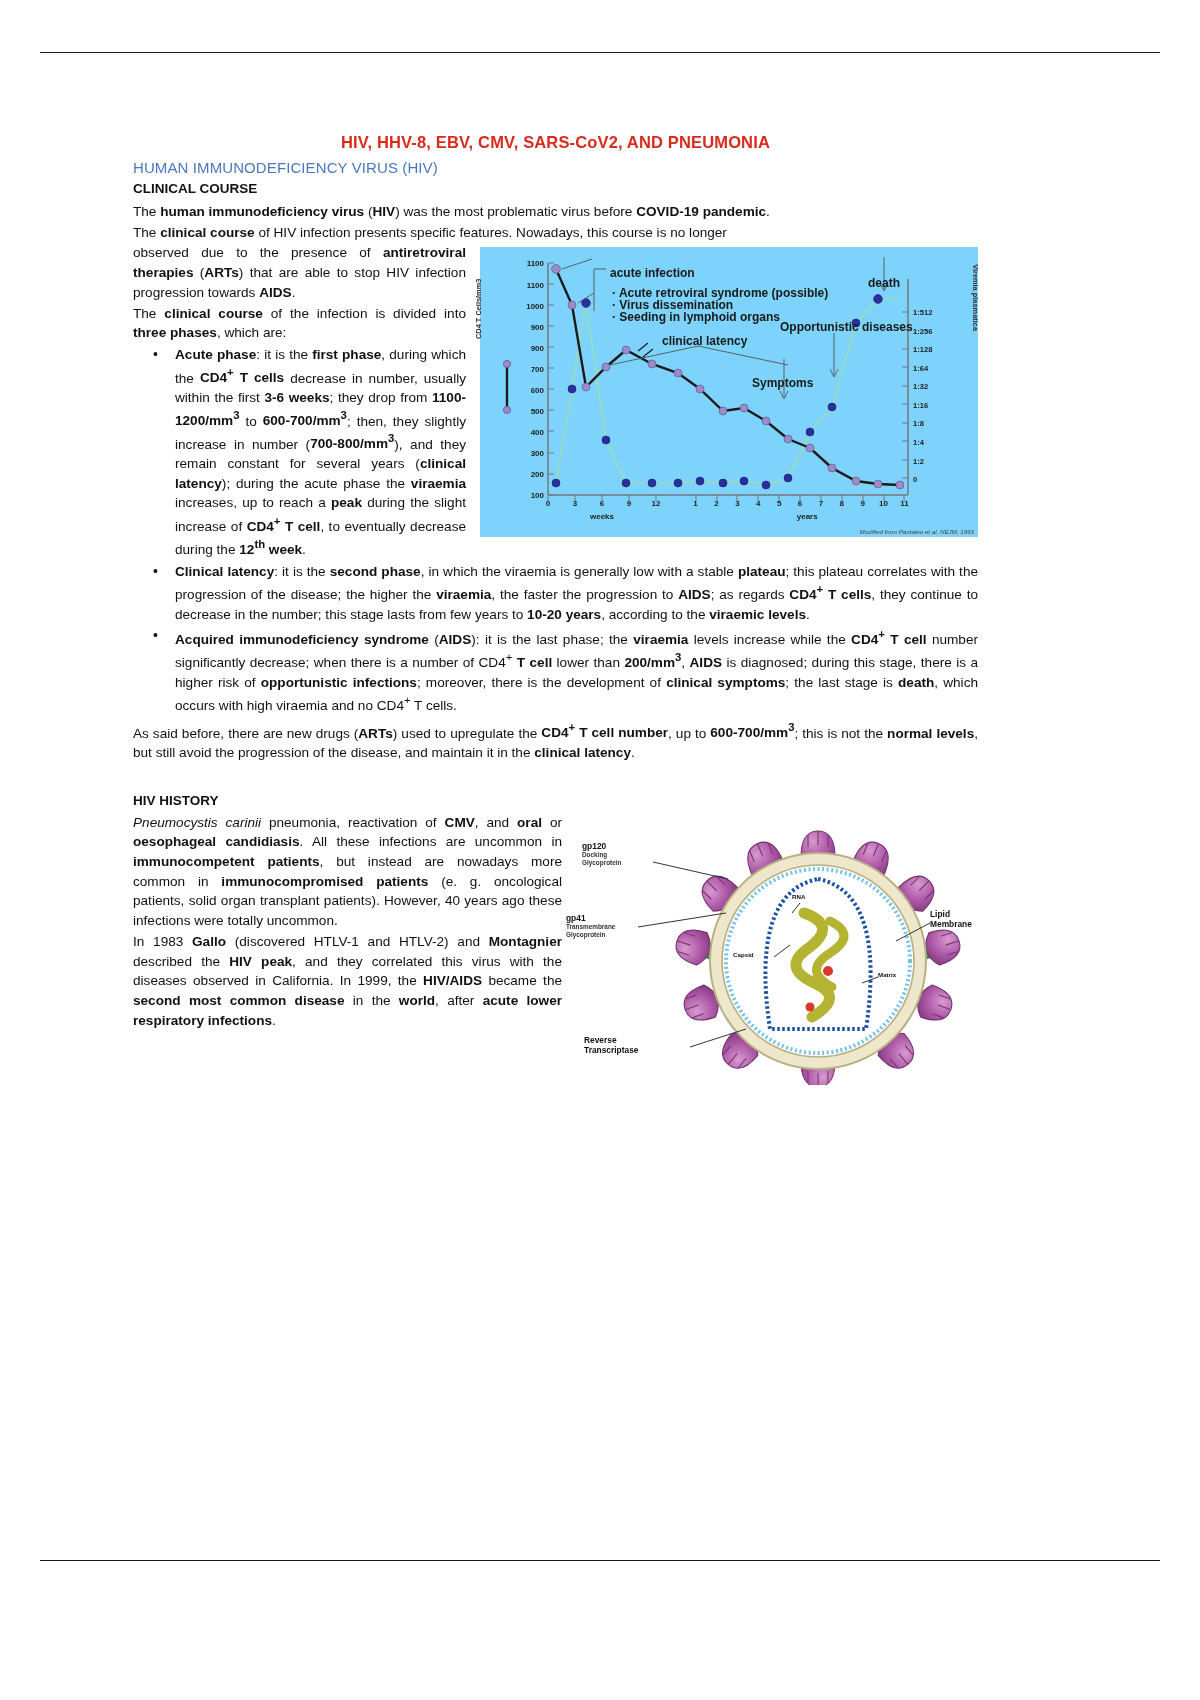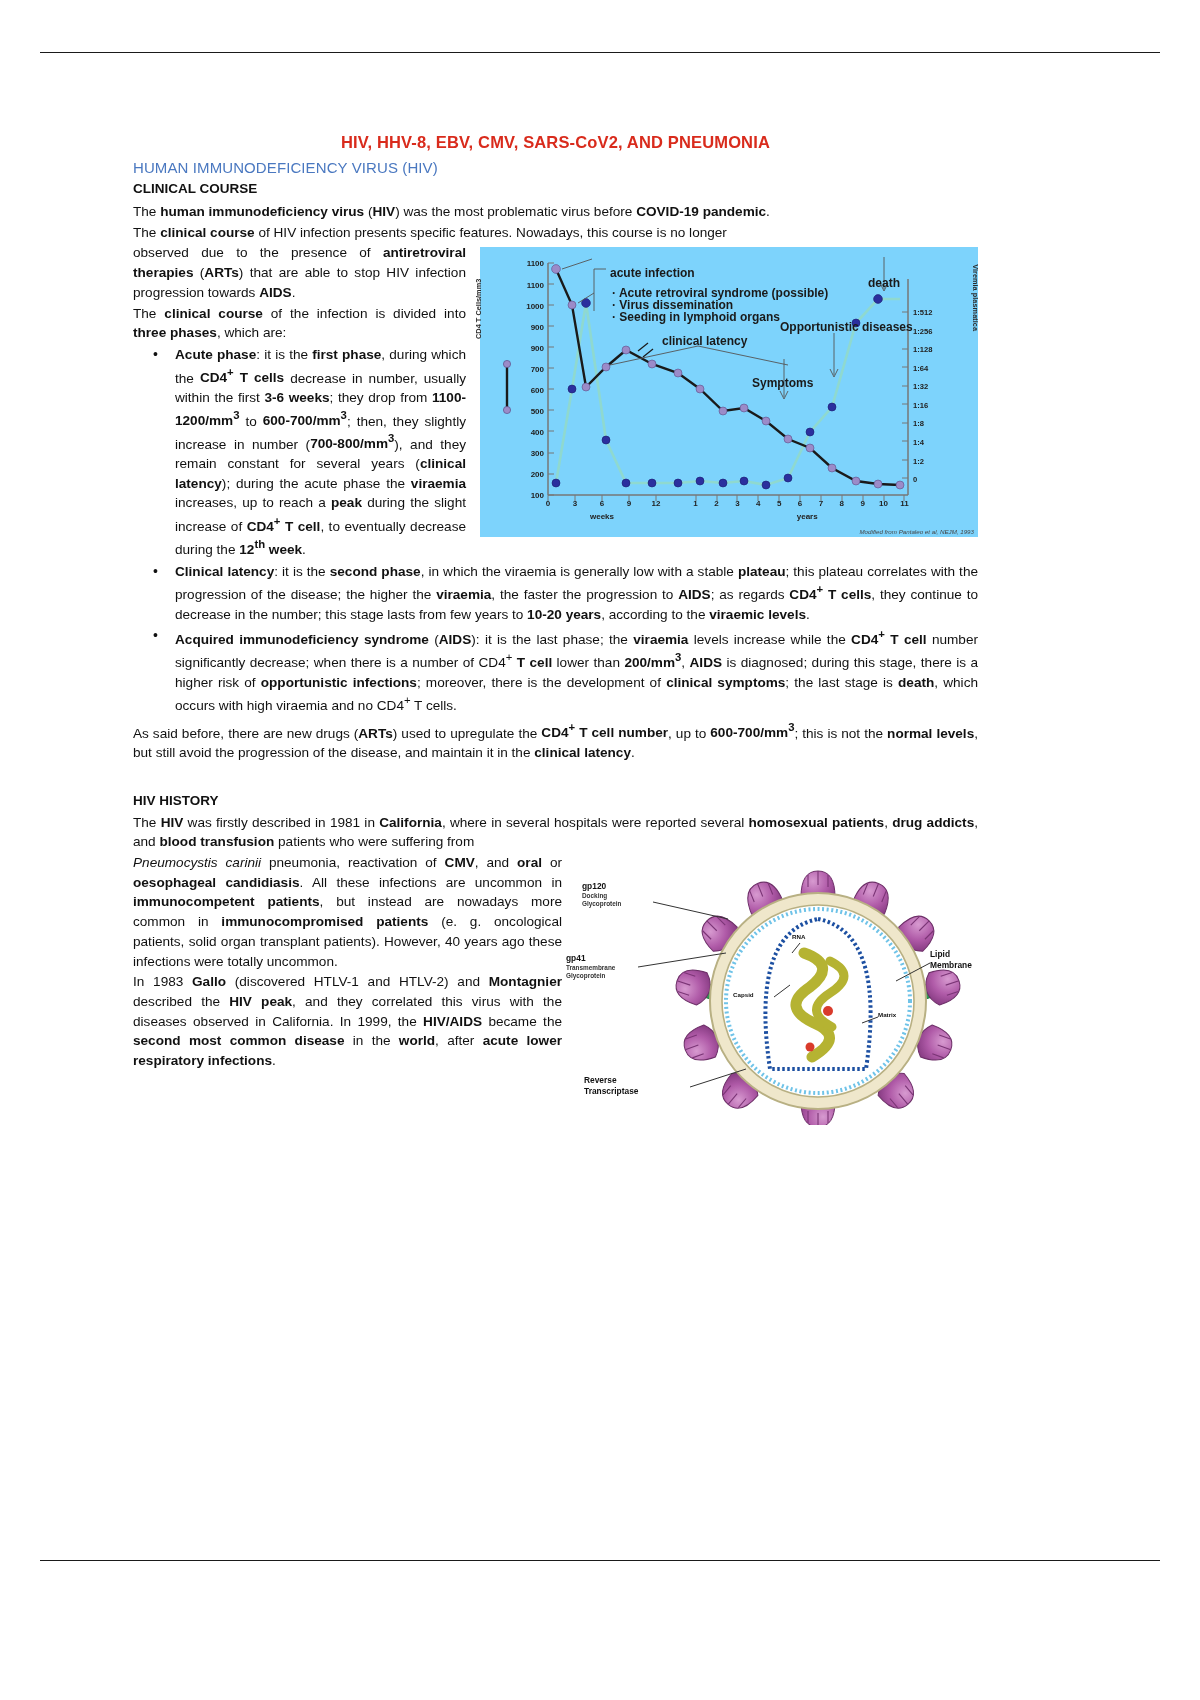--- a/index.html
+++ b/index.html
@@ -444,21 +444,20 @@
     <ul class="bullets">
       <li><b>Acute phase</b>: it is the <b>first phase</b>, during which the <b>CD4<sup>+</sup> T cells</b> decrease in number, usually within the first <b>3-6 weeks</b>; they drop from <b>1100-1200/mm<sup>3</sup></b> to <b>600-700/mm<sup>3</sup></b>; then, they slightly increase in number (<b>700-800/mm<sup>3</sup></b>), and they remain constant for several years (<b>clinical latency</b>); during the acute phase the <b>viraemia</b> increases, up to reach a <b>peak</b> during the slight increase of <b>CD4<sup>+</sup> T cell</b>, to eventually decrease during the <b>12<sup>th</sup> week</b>.</li>
       <li><b>Clinical latency</b>: it is the <b>second phase</b>, in which the viraemia is generally low with a stable <b>plateau</b>; this plateau correlates with the progression of the disease; the higher the <b>viraemia</b>, the faster the progression to <b>AIDS</b>; as regards <b>CD4<sup>+</sup> T cells</b>, they continue to decrease in the number; this stage lasts from few years to <b>10-20 years</b>, according to the <b>viraemic levels</b>.</li>
       <li><b>Acquired immunodeficiency syndrome</b> (<b>AIDS</b>): it is the last phase; the <b>viraemia</b> levels increase while the <b>CD4<sup>+</sup> T cell</b> number significantly decrease; when there is a number of CD4<sup>+</sup> <b>T cell</b> lower than <b>200/mm<sup>3</sup></b>, <b>AIDS</b> is diagnosed; during this stage, there is a higher risk of <b>opportunistic infections</b>; moreover, there is the development of <b>clinical symptoms</b>; the last stage is <b>death</b>, which occurs with high viraemia and no CD4<sup>+</sup> T cells.</li>
     </ul>
 
     <p class="body" style="margin-top:4px">As said before, there are new drugs (<b>ARTs</b>) used to upregulate the <b>CD4<sup>+</sup> T cell number</b>, up to <b>600-700/mm<sup>3</sup></b>; this is not the <b>normal levels</b>, but still avoid the progression of the disease, and maintain it in the <b>clinical latency</b>.</p>
 
     <h4 class="history-title">HIV HISTORY</h4>
 
-    <p class="body">The <b>HIV</b> was firstly described in 1981 in <b>California</b>, where in several hospitals were reported several <b>homosexual patients</b>, <b>drug addicts</b>, and <b>blood transfusion</b> patients who were suffering from</p>
 
     <div class="virus-float">
       <div class="virus-box">
         <svg viewBox="0 0 400 268" width="400" height="268">
           <defs>
             <radialGradient id="spikeG" cx="35%" cy="30%" r="75%">
               <stop offset="0%" stop-color="#d79ad0"></stop>
               <stop offset="60%" stop-color="#b05ba8"></stop>
               <stop offset="100%" stop-color="#8c3f87"></stop>
             </radialGradient>

